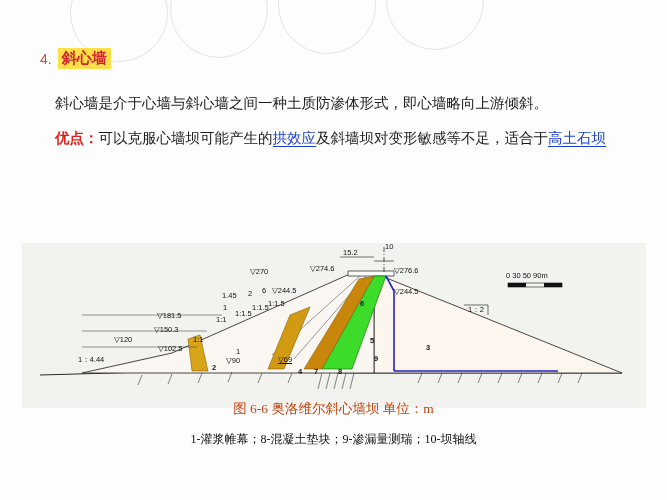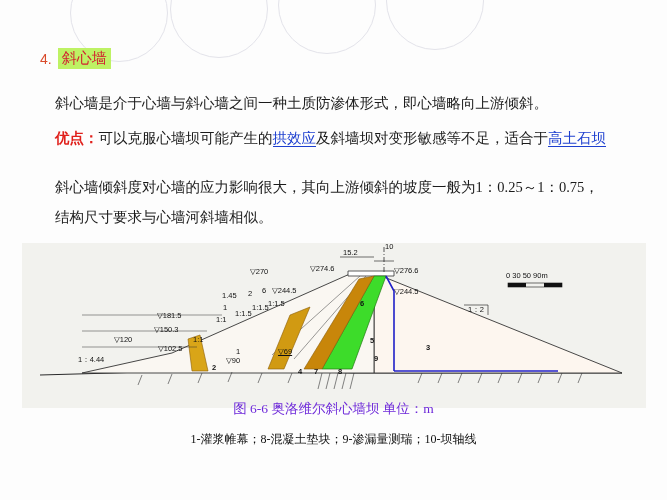--- a/index.html
+++ b/index.html
@@ -24,21 +24,21 @@
   .c3{left:278px;top:-44px;width:96px;height:96px;}
   .c4{left:386px;top:-48px;width:96px;height:96px;}
 
   .heading-row{
     position:absolute;left:40px;top:48px;display:flex;align-items:center;gap:6px;
   }
   .heading-num{
     color:#d94a2b;font-size:14px;font-family:"Liberation Sans",sans-serif;
   }
   .heading-title{
-    background:#bef264;color:#d1202f;font-size:15px;font-weight:normal;
+    background:#fde047;color:#d1202f;font-size:15px;font-weight:bold;
     padding:1px 4px;font-family:"Liberation Sans",sans-serif;
   }
 
   .para{
     position:absolute;color:#1b1b1b;font-size:14.5px;line-height:30px;
     font-family:"Liberation Serif", serif;
   }
   .p1{left:55px;top:88px;width:580px;}
   .p2{left:55px;top:123px;width:590px;}
   .p3{left:55px;top:172px;width:590px;}
@@ -49,21 +49,21 @@
 
   
   .figure{
     position:absolute;left:22px;top:243px;width:624px;height:165px;
     background:#f2f2ee;border:0;
   }
   .fig-inner{position:absolute;left:0;top:0;width:624px;height:165px;}
 
   .caption{
     position:absolute;left:0;top:400px;width:667px;text-align:center;
-    font-size:13.5px;color:#6d28d9;font-family:"Liberation Serif",serif;
+    font-size:13.5px;color:#c2410c;font-family:"Liberation Serif",serif;
   }
   .legend{
     position:absolute;left:0;top:430px;width:667px;text-align:center;
     font-size:12px;color:#111;line-height:19px;font-family:"Liberation Serif",serif;
   }
   .legend div{white-space:nowrap;}
 
   .lbl{
     position:absolute;font-size:7.5px;color:#111;
     font-family:"Liberation Sans",sans-serif;white-space:nowrap;
@@ -85,24 +85,20 @@
     <span class="heading-num">4.</span>
     <span class="heading-title">斜心墙</span>
   </div>
 
   <div class="para p1">斜心墙是介于心墙与斜心墙之间一种土质防渗体形式，即心墙略向上游倾斜。</div>
 
   <div class="para p2">
     <span class="kw-red">优点：</span><span>可以克服心墙坝可能产生的</span><span class="kw-blue">拱效应</span><span>及斜墙坝对变形敏感等不足，适合于</span><span class="kw-blue2">高土石坝</span>
   </div>
 
-  <div class="para p3">
-    <div>斜心墙倾斜度对心墙的应力影响很大，其向上游倾斜的坡度一般为1：0.25～1：0.75，</div>
-    <div>结构尺寸要求与心墙河斜墙相似。</div>
-  </div>
 
   <div class="figure">
     <div class="fig-inner">
       <svg width="624" height="165" viewBox="0 0 624 165">
 
         <rect x="0" y="0" width="624" height="165" fill="#f2f2ee"></rect>
 
         <path d="M18,132 L90,130 L150,128 L210,126 L260,128 L330,130 L420,130 L520,130 L600,130" fill="none" stroke="#2a2a2a" stroke-width="1"></path>
 
         <path d="M352,30 L600,130 L352,130 Z" fill="#fdf6ef" stroke="#333" stroke-width="0.9"></path>
@@ -192,21 +188,21 @@
       <div class="lbl" style="left:213px;top:66px;">1:1.5</div>
       <div class="lbl" style="left:230px;top:60px;">1:1.5</div>
       <div class="lbl" style="left:246px;top:56px;">1:1.5</div>
       <div class="lbl" style="left:92px;top:92px;">▽120</div>
       <div class="lbl" style="left:171px;top:92px;">1:1</div>
       <div class="lbl" style="left:116px;top:101px;margin-left:20px;">▽102.5</div>
       <div class="lbl" style="left:214px;top:104px;">1</div>
       <div class="lbl" style="left:56px;top:112px;">1：4.44</div>
       <div class="lbl" style="left:204px;top:113px;">▽90</div>
       <div class="lbl lbl-b" style="left:190px;top:120px;">2</div>
-      <div class="lbl" style="left:256px;top:104px;text-decoration:underline;">▽69</div>
+      <div class="lbl" style="left:256px;top:112px;text-decoration:underline;">▽69</div>
       <div class="lbl lbl-b" style="left:276px;top:124px;">4</div>
       <div class="lbl lbl-b" style="left:292px;top:124px;">7</div>
       <div class="lbl lbl-b" style="left:316px;top:124px;">8</div>
       <div class="lbl lbl-b" style="left:352px;top:111px;">9</div>
       <div class="lbl lbl-b" style="left:348px;top:93px;">5</div>
       <div class="lbl lbl-b" style="left:404px;top:100px;">3</div>
       <div class="lbl" style="left:446px;top:62px;">1：2</div>
       <div class="lbl lbl-b" style="left:338px;top:56px;">6</div>
       <div class="lbl" style="left:484px;top:28px;">0  30 50 90m</div>
     </div>

